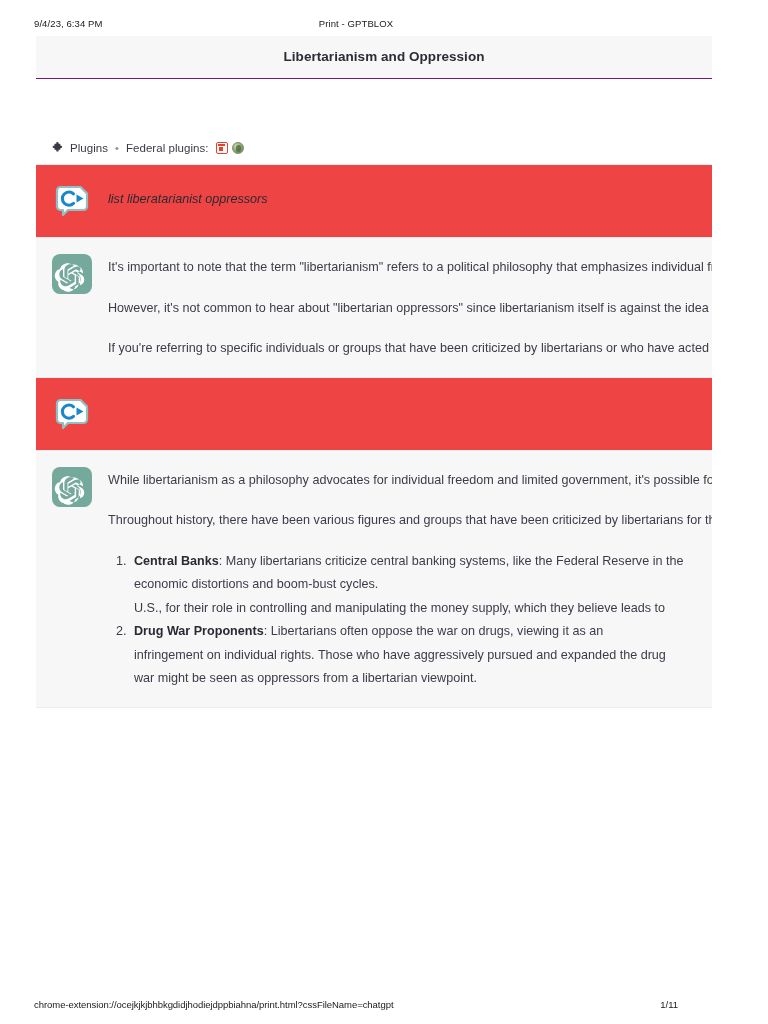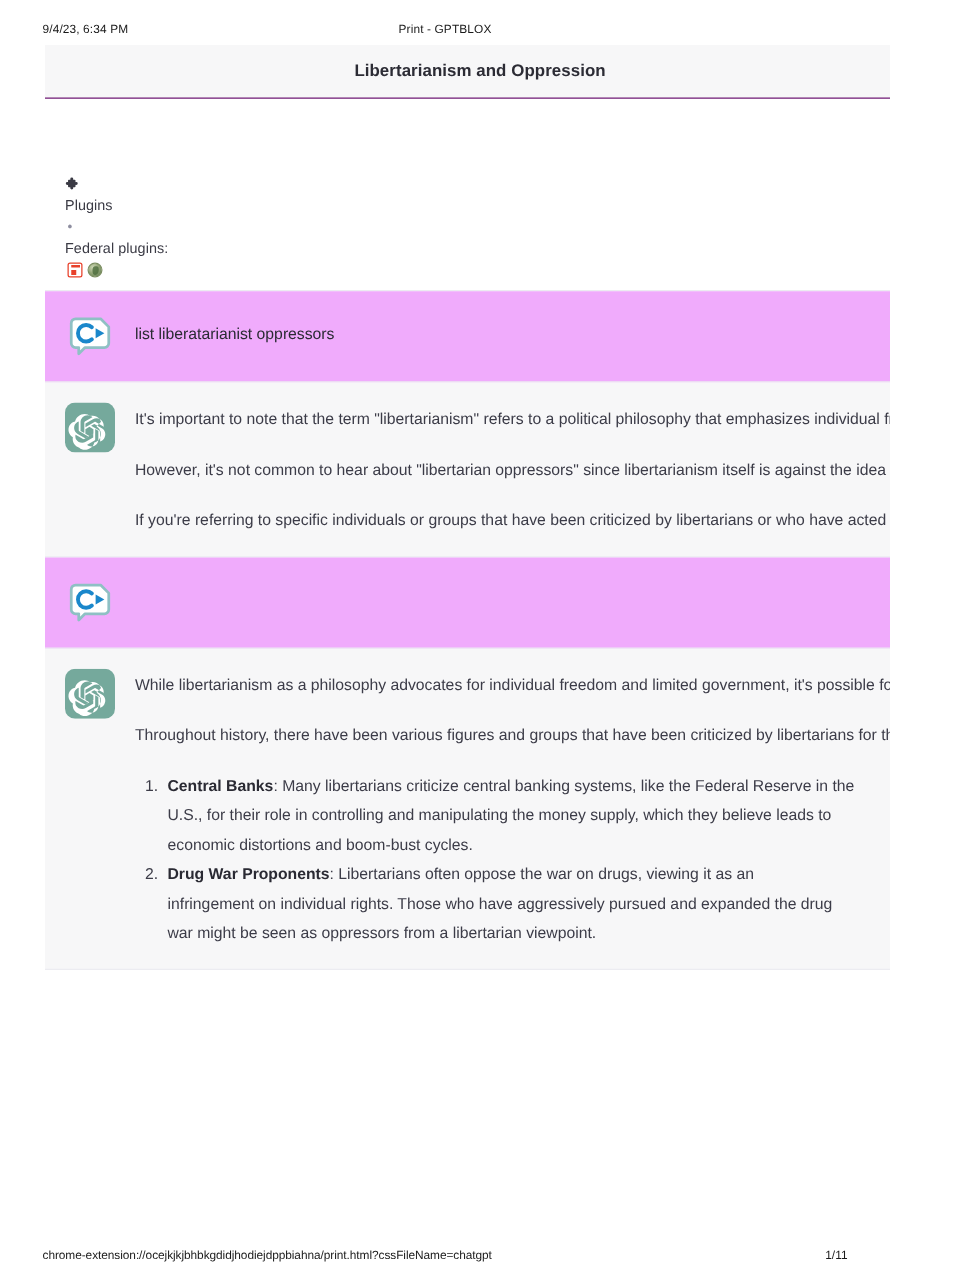--- a/index.html
+++ b/index.html
@@ -58,27 +58,27 @@
     text-align: center;
     font-size: 13.5px;
     font-weight: bold;
     color: #2c2c35;
     padding: 13px 10px 14px 10px;
     letter-spacing: 0.05px;
   }
 
   .plugins-row {
     display: flex;
+    align-items: center;
     gap: 5px;
     padding: 18px 0 10px 16px;
     margin-top: 44px;
     border-bottom: 1px solid #ececf1;
     font-size: 11.5px;
     color: #3a3a44;
-    flex-direction: column;
   }
   .plugins-row .lbl { letter-spacing: 0.05px; }
   .plugins-row .dot {
     color: #8e8ea0;
     font-size: 11px;
     padding: 0 2px;
   }
   .puzzle-icon { display: inline-flex; align-items: center; }
 
   .plugin-badges { display: inline-flex; align-items: center; gap: 4px; margin-left: 2px; }
@@ -121,21 +121,21 @@
     opacity: .8;
   }
 
   
   .msg {
     display: flex;
     align-items: flex-start;
     padding: 16px 22px 16px 16px;
     border-bottom: 1px solid #ececf1;
   }
-  .msg-user { background: #f0abfc; }
+  .msg-user { background: #ef4444; font-style: italic; }
   .msg-assistant { background: #f7f7f8; }
 
   .avatar {
     flex: 0 0 auto;
     width: 40px; height: 40px;
     margin-right: 16px;
   }
 
   .msg-body {
     flex: 1 1 auto;
@@ -276,22 +276,22 @@
             <path d="M208.3 74.6c-5.7-17.6-18-32.3-34.4-40.8-16.4-8.5-35.5-10.2-53.1-4.6-11.9-10.6-27.3-16.4-43.2-16.3-18.5 0-36.3 5.8-50 16.3-13.7 10.5-23.3 25.3-27.2 42-18.2 3.7-33.9 15.1-43.1 31.2-9.3 16.1-11.8 35.4-7 53.4 4.8 18 16.6 33.3 32.6 42.4-3.5 17.8-.1 36.3 9.4 51.7 9.5 15.4 24.5 26.6 42 31.3 11.9 10.7 27.3 16.6 43.2 16.6 18.5 0 36.3-5.8 50-16.3 13.7-10.5 23.3-25.3 27.2-42.1 18.2-3.7 33.9-15.1 43.1-31.2 9.3-16.1 11.8-35.4 7-53.4-4.8-18-16.6-33.2-32.5-42.2zM131.5 272c-15.2 0-26.1-5.3-35.5-13.5.4-.2 1.1-.6 1.6-.9l59-34c3-1.7 4.8-4.9 4.8-8.3v-83.1l24.9 14.4c.3.1.4.4.5.7v68.8c0 31.3-25.4 56.7-55.3 55.9zm-120-51.3c-7.6-13.1-10.3-28.5-7.7-43.4.4.2 1 .6 1.5.9l59 34.1c2.9 1.7 6.6 1.7 9.6 0l72-41.6v28.8c0 .3-.1.6-.4.8l-59.7 34.4c-27.1 15.6-61.6 6.3-77.2-20.8zM-4 100.8c7.6-13.2 19.6-23.2 33.9-28.4v70c0 3.4 1.8 6.6 4.8 8.3l72 41.5-24.9 14.4c-.3.2-.6.2-.9.1l-59.6-34.5c-27-15.7-36.3-50.2-20.7-77.3zm204.9 47.7l-72-41.6 24.9-14.4c.3-.2.6-.2.9-.1l59.6 34.4c27.1 15.7 36.4 50.3 20.7 77.4-7.6 13.1-19.6 23.1-33.9 28.4v-70c0-3.4-1.8-6.5-4.7-8.3zm24.8-37.3c-.4-.3-1-.6-1.5-.9l-59-34.1c-2.9-1.7-6.6-1.7-9.6 0l-72 41.6V88.9c0-.3.1-.6.4-.8l59.6-34.4c27.1-15.6 61.7-6.3 77.3 20.8 7.5 13.1 10.3 28.4 7.7 43.3zm-156 51.2l-24.9-14.4c-.3-.1-.4-.4-.5-.7V78.5c0-31.3 25.4-56.7 56.7-56.7 14.4 0 28.3 5.5 38.9 15.4-.4.2-1 .6-1.6.9l-59 34c-3 1.7-4.8 4.9-4.8 8.3l.2 82.3zm13.5-29.2l32.1-18.5 32.1 18.5v37l-32.1 18.5-32.1-18.5v-37z"></path>
           </g>
         </svg>
       </span>
       <div class="msg-body scroll-wrap">
         <p>While libertarianism as a philosophy advocates for individual freedom and limited government, it's possible for individuals or groups who identify with or claim to support libertarian principles to act in ways that are perceived as oppressive. However, it's important to note that such actions would be contrary to the core tenets of libertarianism.</p>
         <p>Throughout history, there have been various figures and groups that have been criticized by libertarians for their actions or policies, even if they might not be directly labeled as "libertarian oppressors." Here are some figures and groups that have been criticized from a libertarian perspective:</p>
         <ol class="answer-list">
           <li>
             <b>Central Banks</b><span class="ln" style="display:inline">: Many libertarians criticize central banking systems, like the Federal Reserve in the</span>
+            <span class="ln">economic distortions and boom-bust cycles.</span>
             <span class="ln">U.S., for their role in controlling and manipulating the money supply, which they believe leads to</span>
-            <span class="ln">economic distortions and boom-bust cycles.</span>
           </li>
           <li>
             <b>Drug War Proponents</b><span class="ln" style="display:inline">: Libertarians often oppose the war on drugs, viewing it as an</span>
             <span class="ln">infringement on individual rights. Those who have aggressively pursued and expanded the drug</span>
             <span class="ln">war might be seen as oppressors from a libertarian viewpoint.</span>
           </li>
         </ol>
         <div class="fake-scrollbar">
           <div class="thumb"></div>
         </div>

